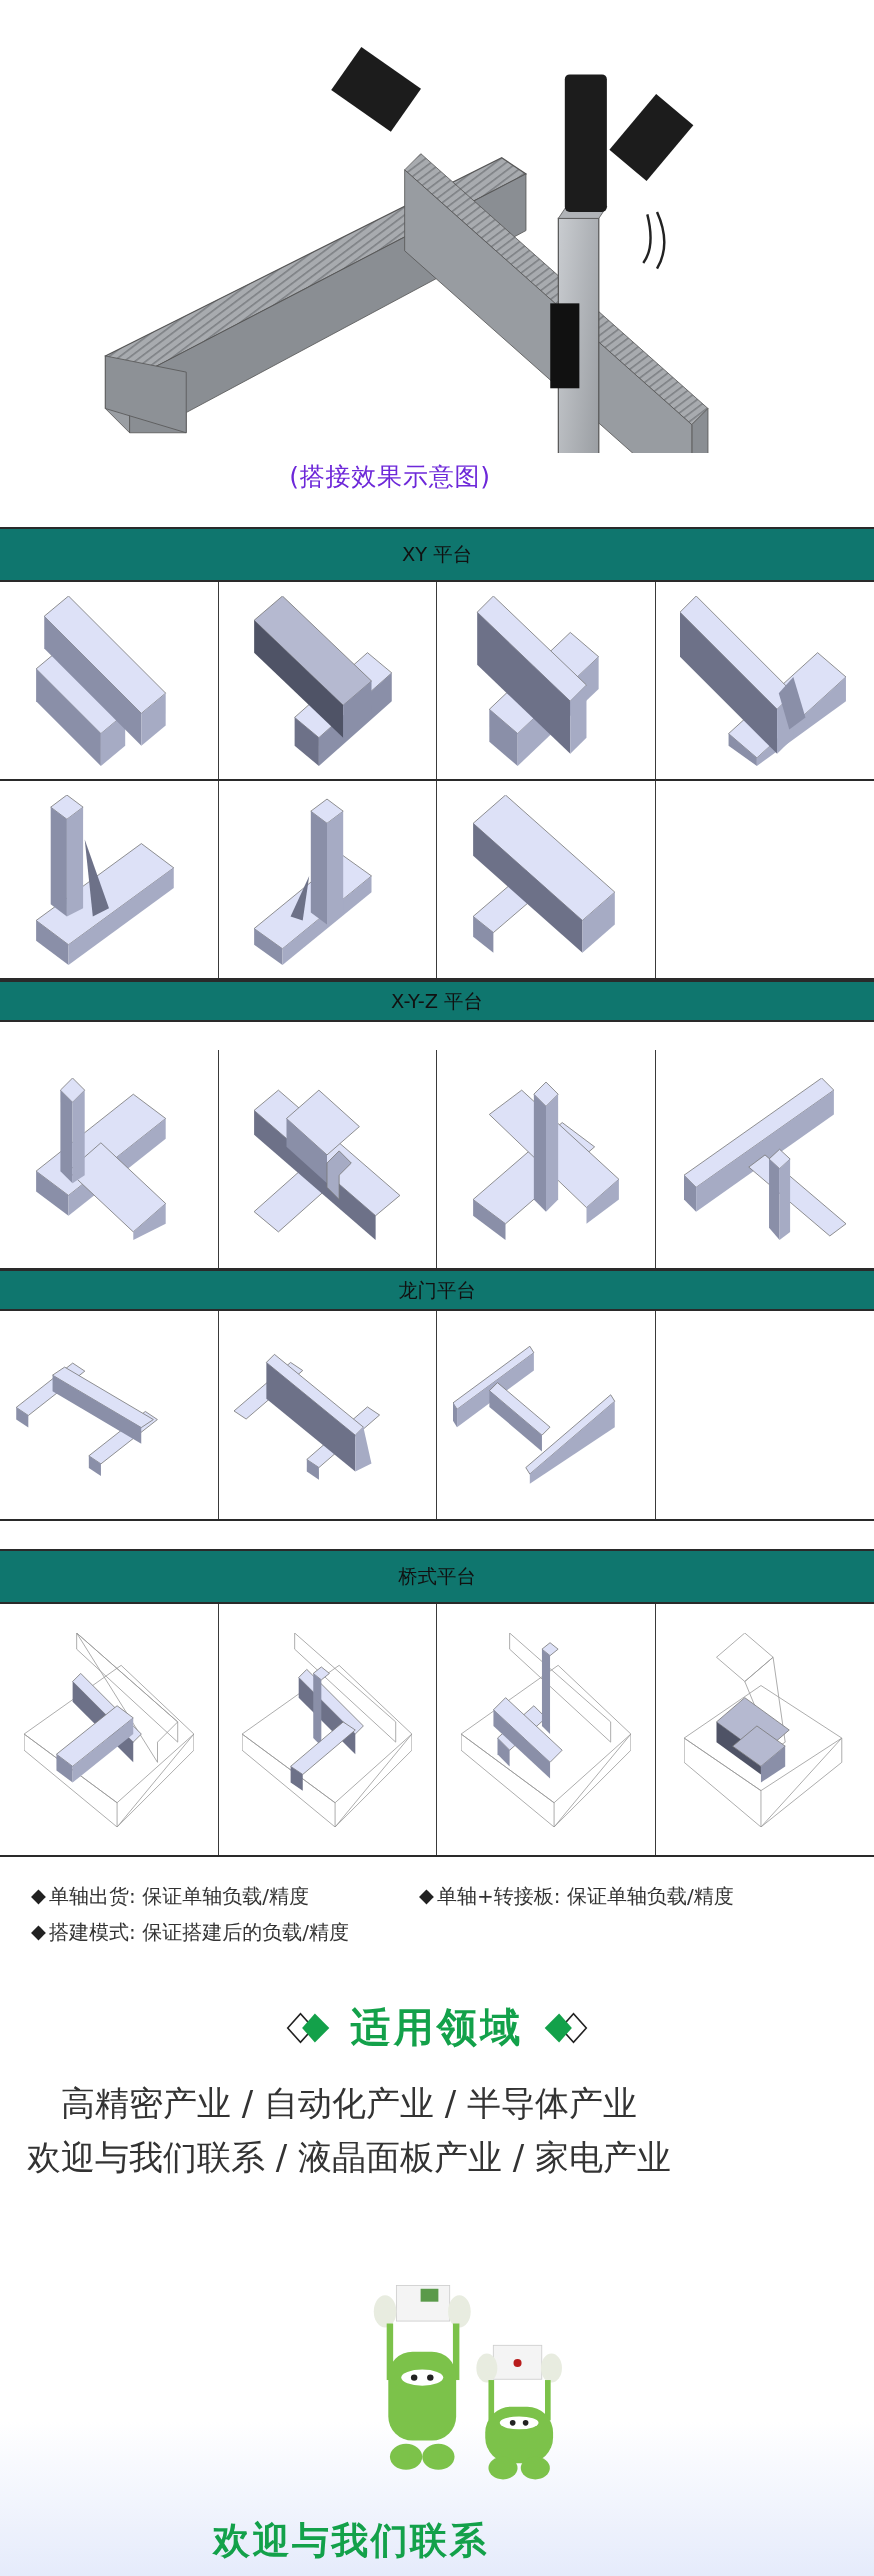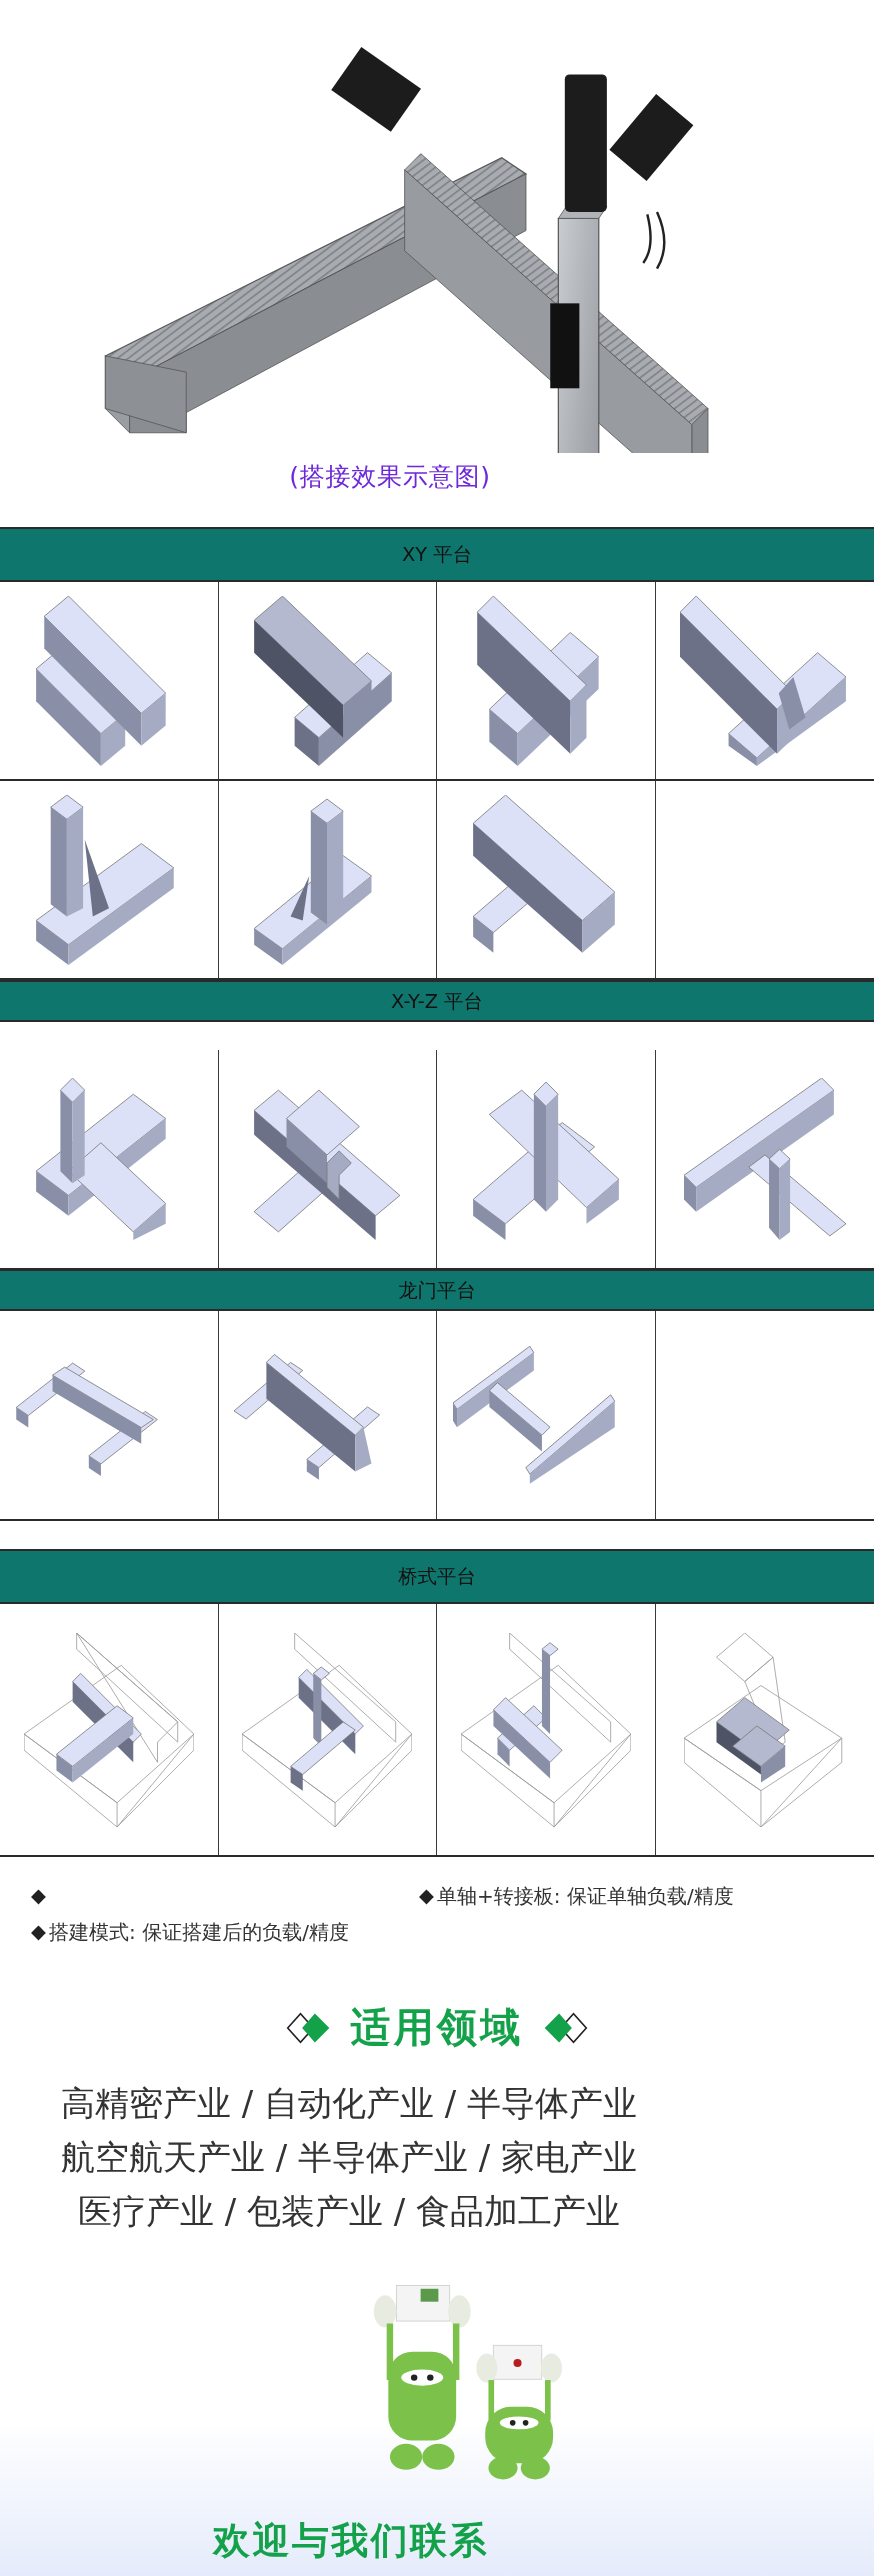--- a/index.html
+++ b/index.html
@@ -289,20 +289,21 @@
         <polygon points="60,140 90,115 125,140 95,165" fill="#b5b9d0" stroke="#777"></polygon>
         <polygon points="95,165 125,140 125,165 95,185" fill="#8a8fa8"></polygon>
       </svg>
     </div>
 </div>
 
 <div class="abs notes">
   <div class="row">
     <div class="item" style="width:356px;">
         <span class="bullet">◆</span>
+        <span>单轴出货: 保证单轴负载/精度</span>
       </div>
     <div class="item">
         <span class="bullet">◆</span>
         <span>单轴+转接板: 保证单轴负载/精度</span>
       </div>
   </div>
   <div class="row">
     <div class="item">
         <span class="bullet">◆</span>
         <span>搭建模式: 保证搭建后的负载/精度</span>
@@ -316,22 +317,21 @@
       <polygon points="20,20 36,2 54,20 36,38" fill="#13a14a"></polygon>
     </svg>
   <span class="t">适用领域</span>
   <svg width="45" height="32" viewBox="0 0 56 40">
       <polygon points="22,20 38,2 54,20 38,38" fill="#fff" stroke="#222" stroke-width="2"></polygon>
       <polygon points="2,20 20,2 36,20 20,38" fill="#13a14a"></polygon>
     </svg>
 </div>
 <div class="abs fields-list">
   <div>高精密产业 / 自动化产业 / 半导体产业</div>
-  <div>航空航天产业 / 半导体产业 / 家电产业</div>
-  <div>医疗产业 / 包装产业 / 食品加工产业</div>
+  <div>欢迎与我们联系 / 液晶面板产业 / 家电产业</div>
 </div>
 
 <div class="abs bottom-bg"></div>
 <div class="abs" style="left:356px;top:2271px;width:210px;height:210px;">
   <svg width="210" height="210" viewBox="0 0 260 260">
 
     <rect x="50" y="18" width="66" height="44" fill="#f4f4f4" stroke="#ccc"></rect>
     <rect x="80" y="22" width="22" height="16" fill="#5a9a4a"></rect>
     <ellipse cx="36" cy="50" rx="14" ry="20" fill="#e8ece0"></ellipse>
     <ellipse cx="128" cy="50" rx="14" ry="20" fill="#e8ece0"></ellipse>

